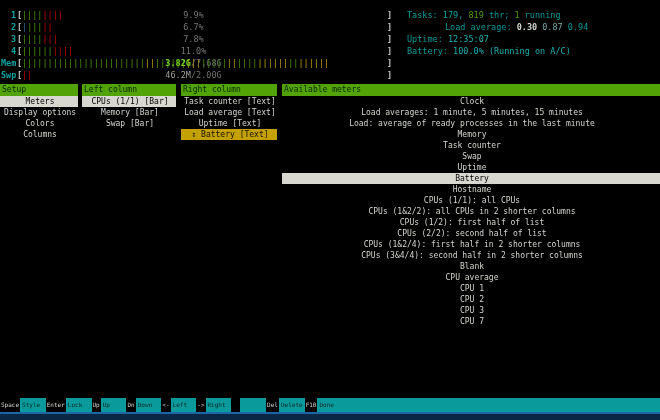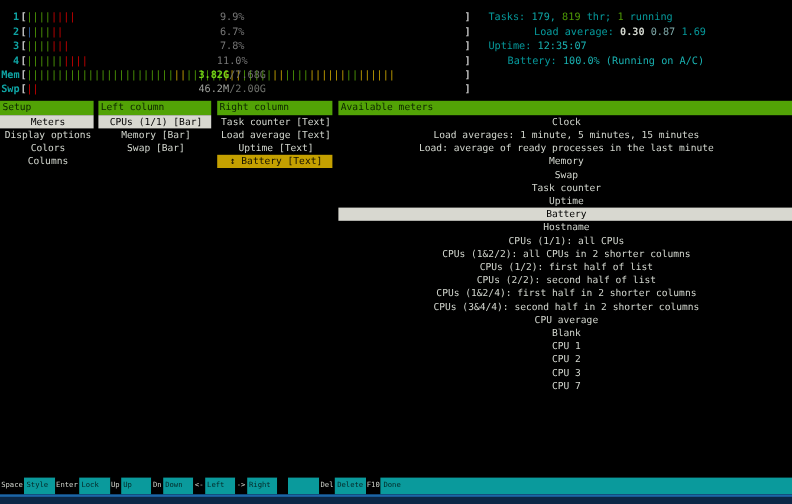--- a/index.html
+++ b/index.html
@@ -84,23 +84,23 @@
       <div class="mrow" style="top: 69px;">
         <span class="mlabel">Swp</span>
         <span class="mbracket" style="left: 17px;">[</span>
         <span class="mbar"><span style="color: rgb(204, 0, 0);">||</span></span>
         <span class="mval"><span style="color: rgb(157, 159, 154);">46.2M</span><span style="color: rgb(110, 112, 107);">/2.00G</span></span>
         <span class="mbracket" style="left: 387px;">]</span>
       </div>
     </div>
   <div id="infolines">
       <div class="iline" style="top: 9px;"><span style="color: rgb(6, 152, 154);">Tasks: </span><span style="color: rgb(15, 163, 163);">179, </span><span style="color: rgb(78, 154, 6);">819</span><span style="color: rgb(6, 152, 154);"> thr; </span><span style="color: rgb(78, 154, 6);">1</span><span style="color: rgb(6, 152, 154);"> running</span></div>
-      <div class="iline" style="top: 21px;"><span style="color: rgb(6, 152, 154); padding-left: 38px;">Load average: </span><span style="color: rgb(211, 215, 207); font-weight: bold;">0.30 </span><span style="color: rgb(126, 168, 168);">0.87 </span><span style="color: rgb(6, 152, 154);">1.69</span></div>
+      <div class="iline" style="top: 21px;"><span style="color: rgb(6, 152, 154); padding-left: 38px;">Load average: </span><span style="color: rgb(211, 215, 207); font-weight: bold;">0.30 </span><span style="color: rgb(126, 168, 168);">0.87 </span><span style="color: rgb(6, 152, 154);">0.94</span></div>
       <div class="iline" style="top: 33px;"><span style="color: rgb(6, 152, 154);">Uptime: </span><span style="color: rgb(25, 176, 176);">12:35:07</span></div>
-      <div class="iline" style="top: 45px;"><span style="color: rgb(6, 152, 154); margin-left: 16px;">Battery: </span><span style="color: rgb(25, 176, 176);">100.0% (Running on A/C)</span></div>
+      <div class="iline" style="top: 45px;"><span style="color: rgb(6, 152, 154);">Battery: </span><span style="color: rgb(25, 176, 176);">100.0% (Running on A/C)</span></div>
     </div>
 
   <div class="panel" style="left:0;width:78px">
     <div class="phdr">Setup</div>
     <div class="pitems">
         <div class="pitem selected">Meters</div>
         <div class="pitem">Display options</div>
         <div class="pitem">Colors</div>
         <div class="pitem">Columns</div>
       </div>
@@ -122,33 +122,33 @@
         <div class="pitem moving">↕ Battery [Text]</div>
       </div>
   </div>
   <div class="panel" style="left:282px;width:378px">
     <div class="phdr">Available meters</div>
     <div class="pitems">
         <div class="pitem">Clock</div>
         <div class="pitem">Load averages: 1 minute, 5 minutes, 15 minutes</div>
         <div class="pitem">Load: average of ready processes in the last minute</div>
         <div class="pitem">Memory</div>
+        <div class="pitem">Task counter</div>
         <div class="pitem">Swap</div>
-        <div class="pitem">Task counter</div>
         <div class="pitem">Uptime</div>
         <div class="pitem selected">Battery</div>
         <div class="pitem">Hostname</div>
         <div class="pitem">CPUs (1/1): all CPUs</div>
         <div class="pitem">CPUs (1&amp;2/2): all CPUs in 2 shorter columns</div>
         <div class="pitem">CPUs (1/2): first half of list</div>
         <div class="pitem">CPUs (2/2): second half of list</div>
         <div class="pitem">CPUs (1&amp;2/4): first half in 2 shorter columns</div>
         <div class="pitem">CPUs (3&amp;4/4): second half in 2 shorter columns</div>
+        <div class="pitem">Blank</div>
         <div class="pitem">CPU average</div>
-        <div class="pitem">Blank</div>
         <div class="pitem">CPU 1</div>
         <div class="pitem">CPU 2</div>
         <div class="pitem">CPU 3</div>
         <div class="pitem">CPU 7</div>
       </div>
   </div>
 
   <div class="fnbar" id="fnbar">
       <div class="fnseg">
         <span class="fnkey">Space</span>

